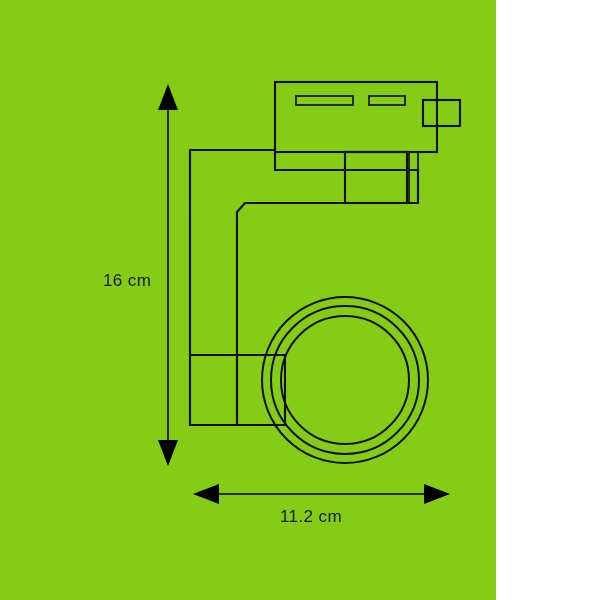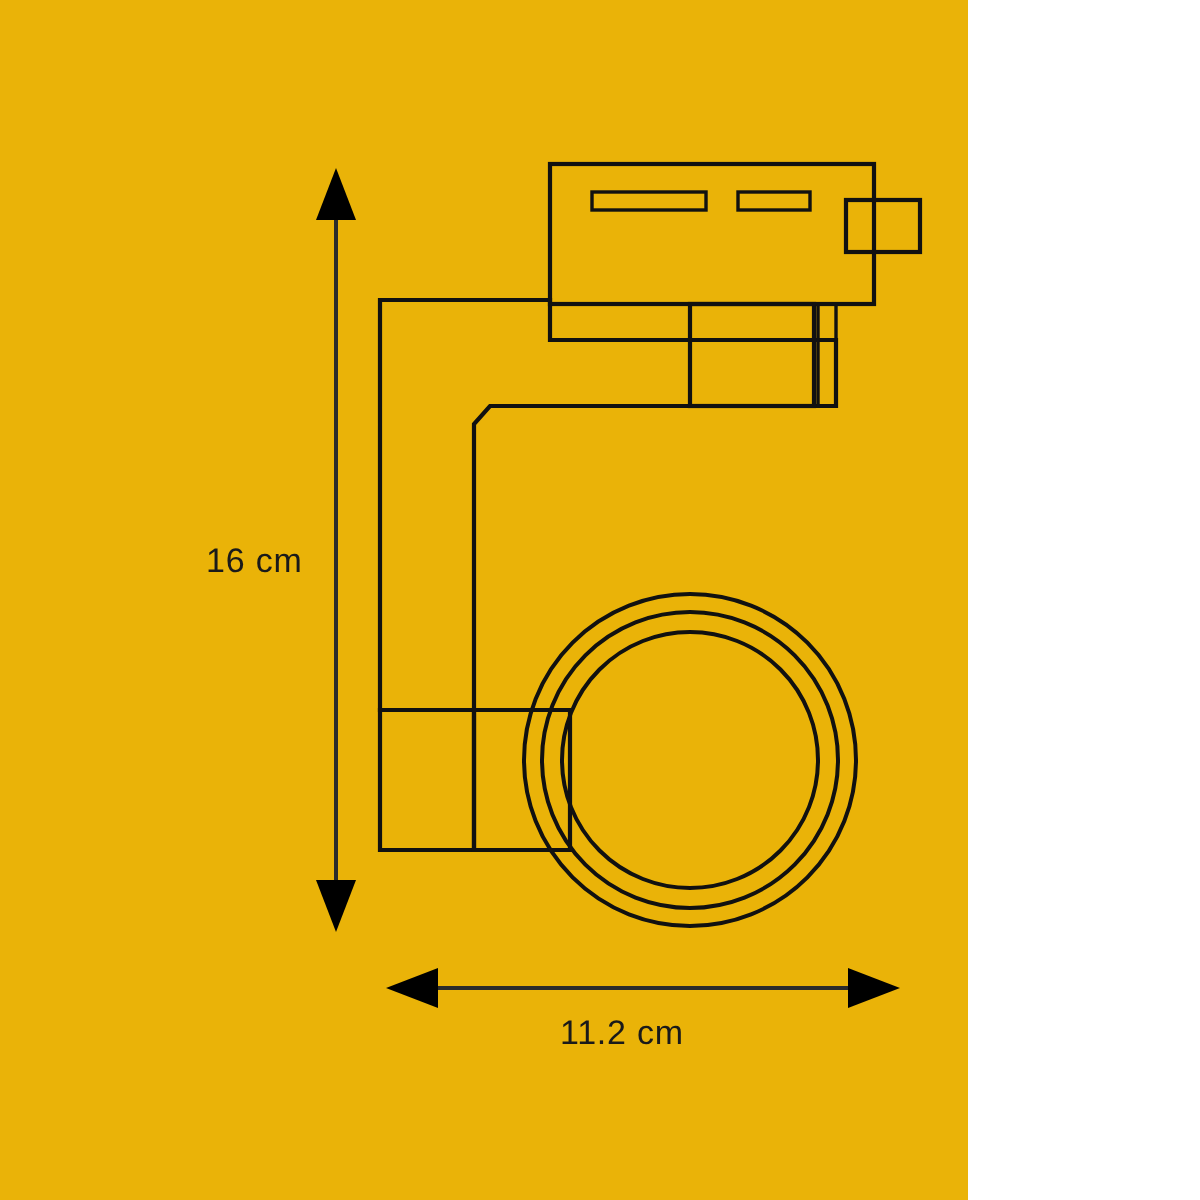--- a/index.html
+++ b/index.html
@@ -11,21 +11,22 @@
   body {
     width: 600px;
     height: 600px;
     font-family: "Liberation Sans", sans-serif;
     overflow: hidden;
   }
   #drawing-root {
     position: relative;
     width: 484px;
     height: 600px;
-    background: #eab308;
+    background: #84cc16;
+    padding-left: 12px;
   }
   #drawing-svg {
     position: absolute;
     top: 0;
     left: 0;
     display: block;
   }
   .dim-text {
     font-family: "Liberation Sans", sans-serif;
     font-size: 17px;

